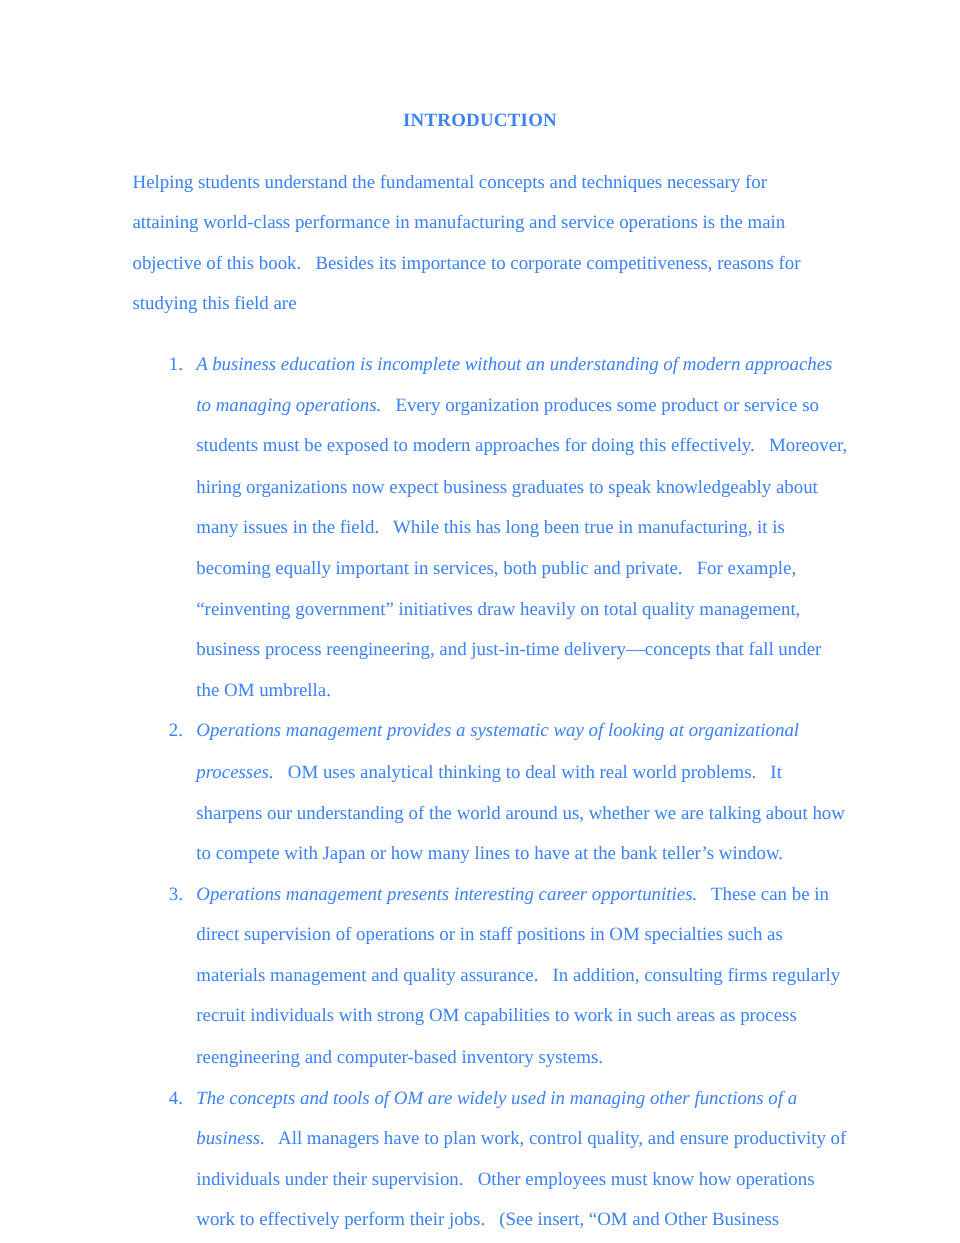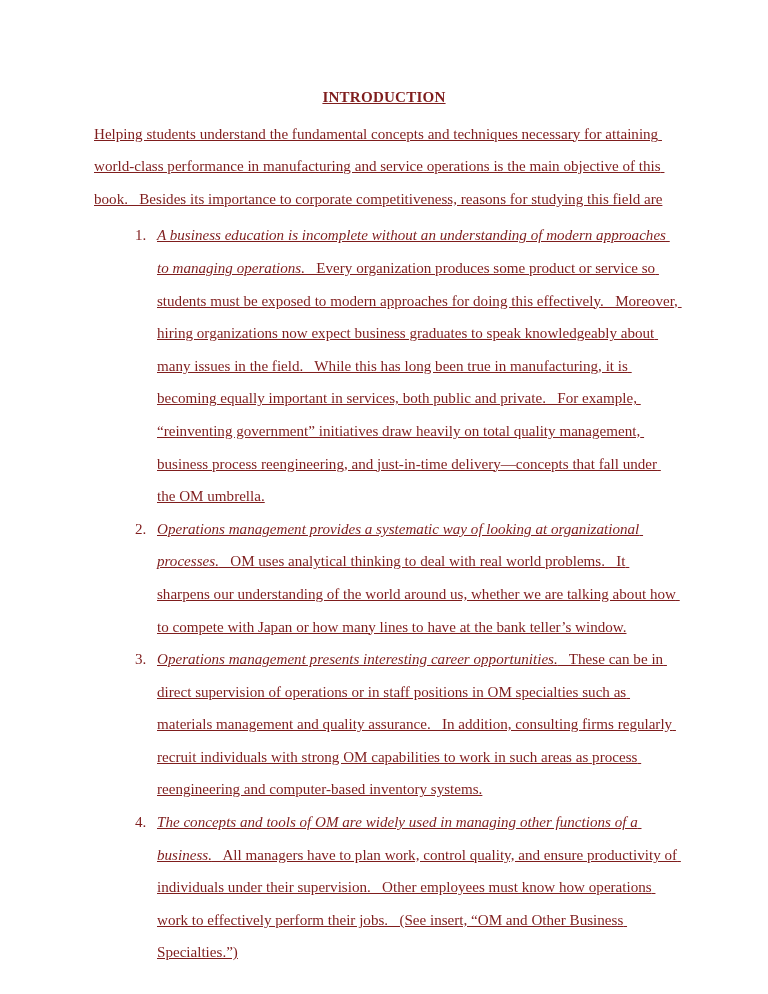--- a/index.html
+++ b/index.html
@@ -6,38 +6,37 @@
     margin: 0;
     padding: 0;
     background: #ffffff;
   }
   .page {
     position: relative;
     width: 768px;
     height: 988px;
     box-sizing: border-box;
     background: #ffffff;
-    color: #7f1d1d;
+    color: #3b82f6;
     font-family: "Liberation Serif", "DejaVu Serif", serif;
     font-size: 15.1px;
     line-height: 32.6px;
     padding: 81px 90px 0 90px;
     overflow: hidden;
-    text-decoration: underline;
   }
   .title {
     margin: 0;
     font-size: 15.1px;
     font-weight: bold;
     text-align: center;
     line-height: 32.6px;
     letter-spacing: 0.2px;
   }
   .para {
-    margin: 4px;
+    margin: 16px;
     white-space: pre-wrap;
     text-align: left;
   }
   .reasons {
     list-style: none;
     margin: 0;
     padding: 0;
   }
   .reason {
     position: relative;

